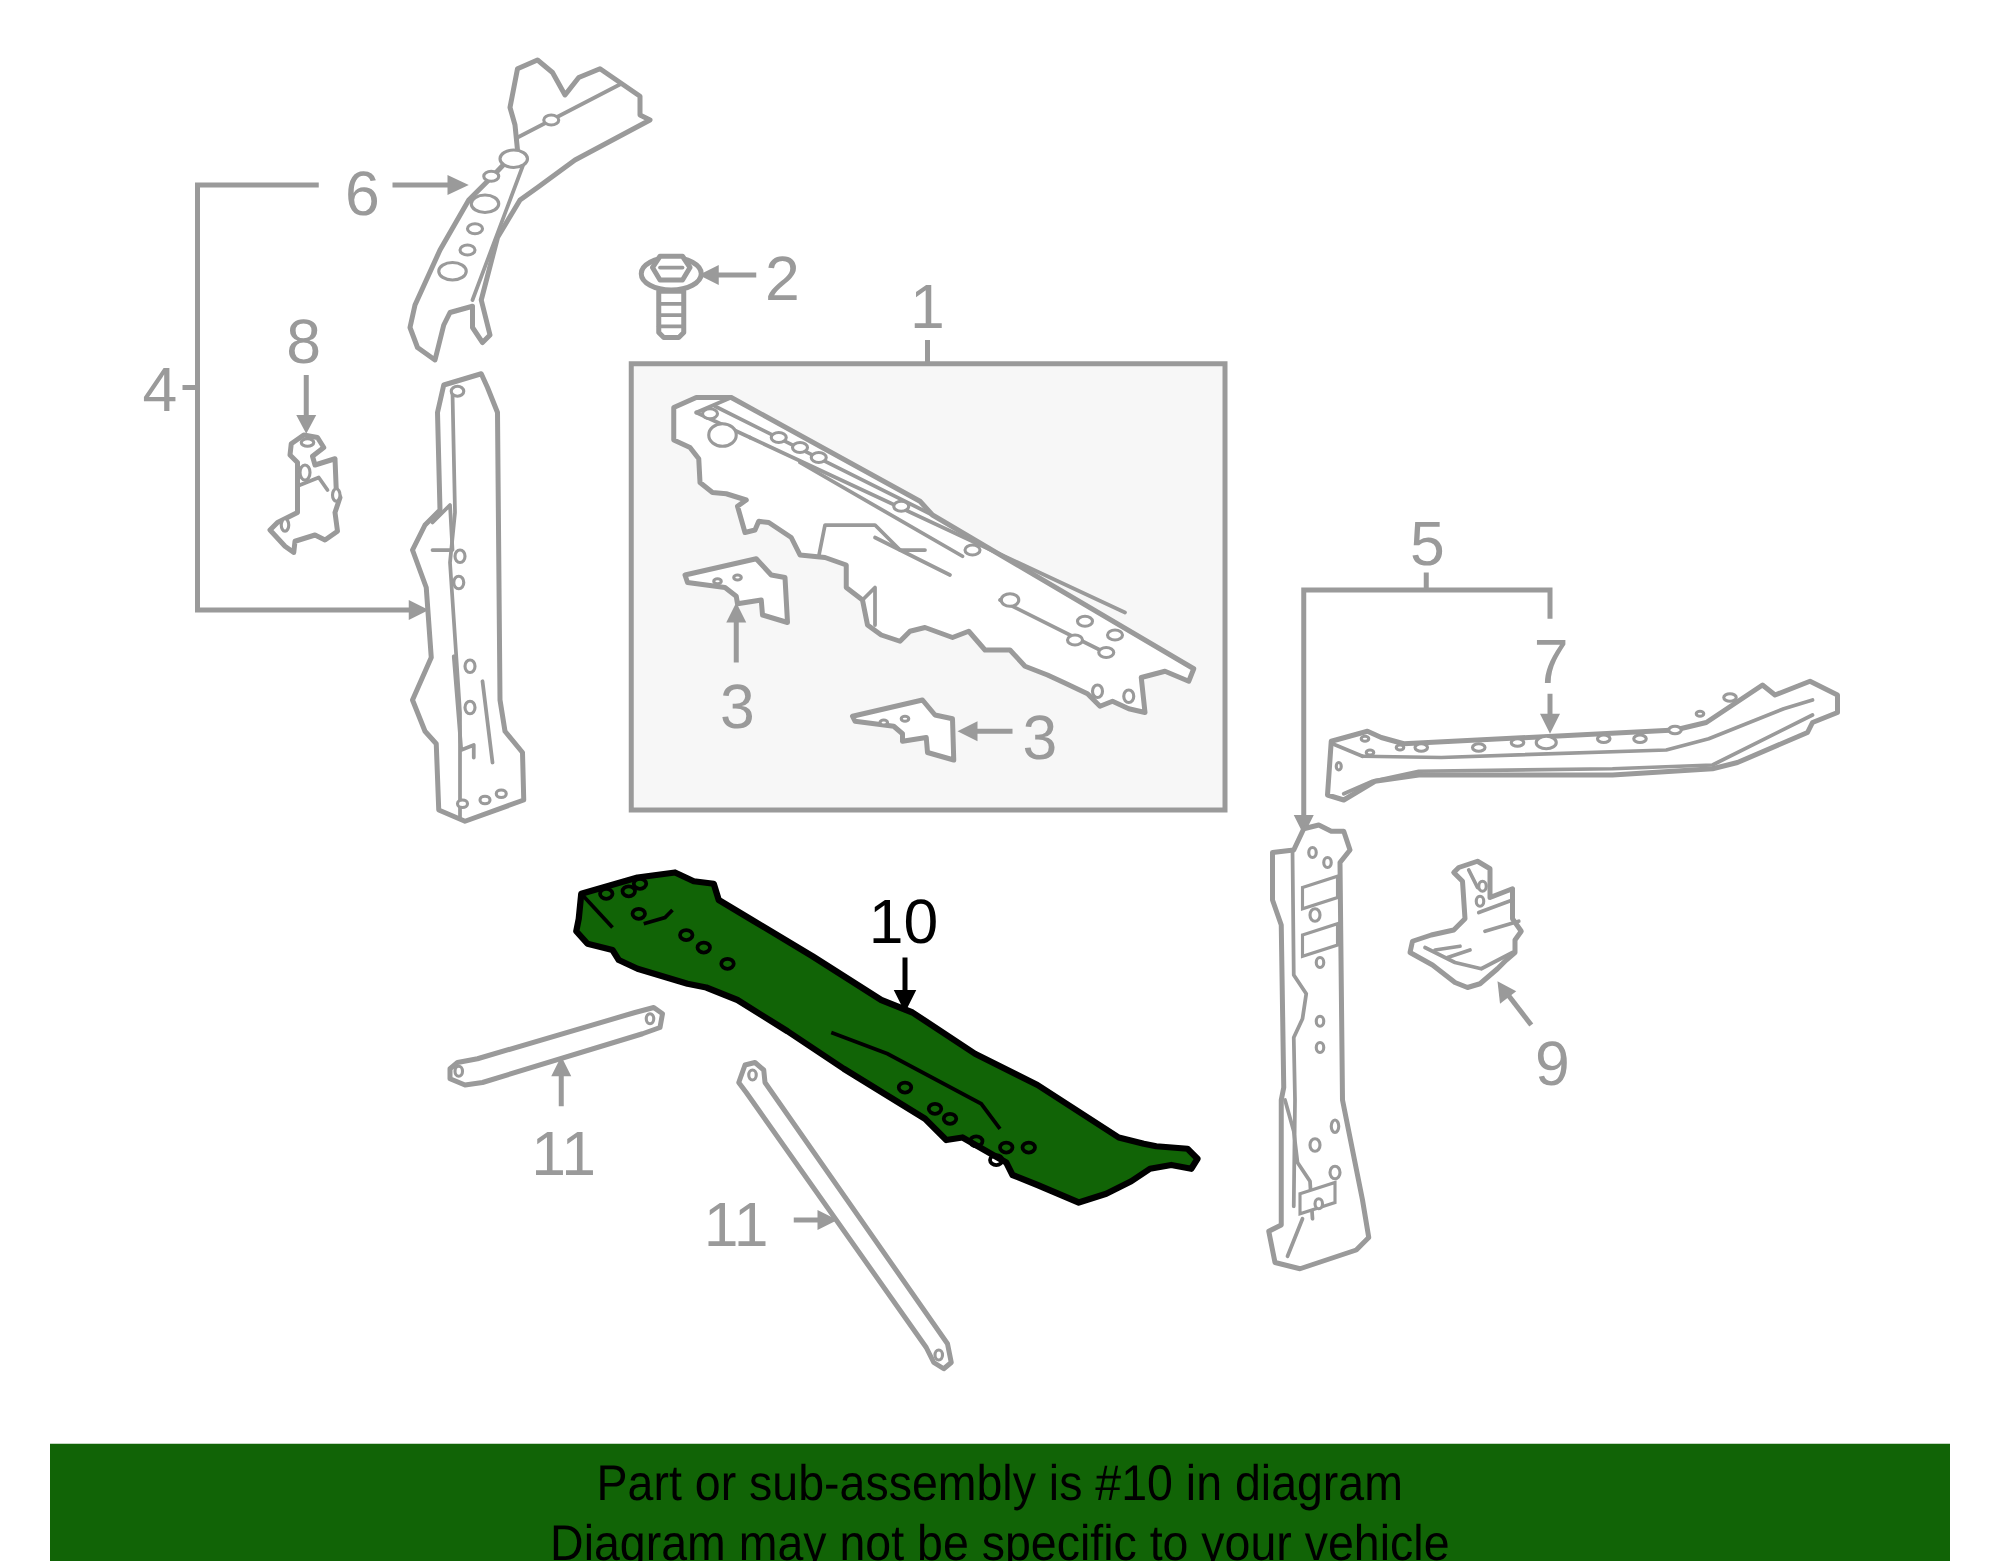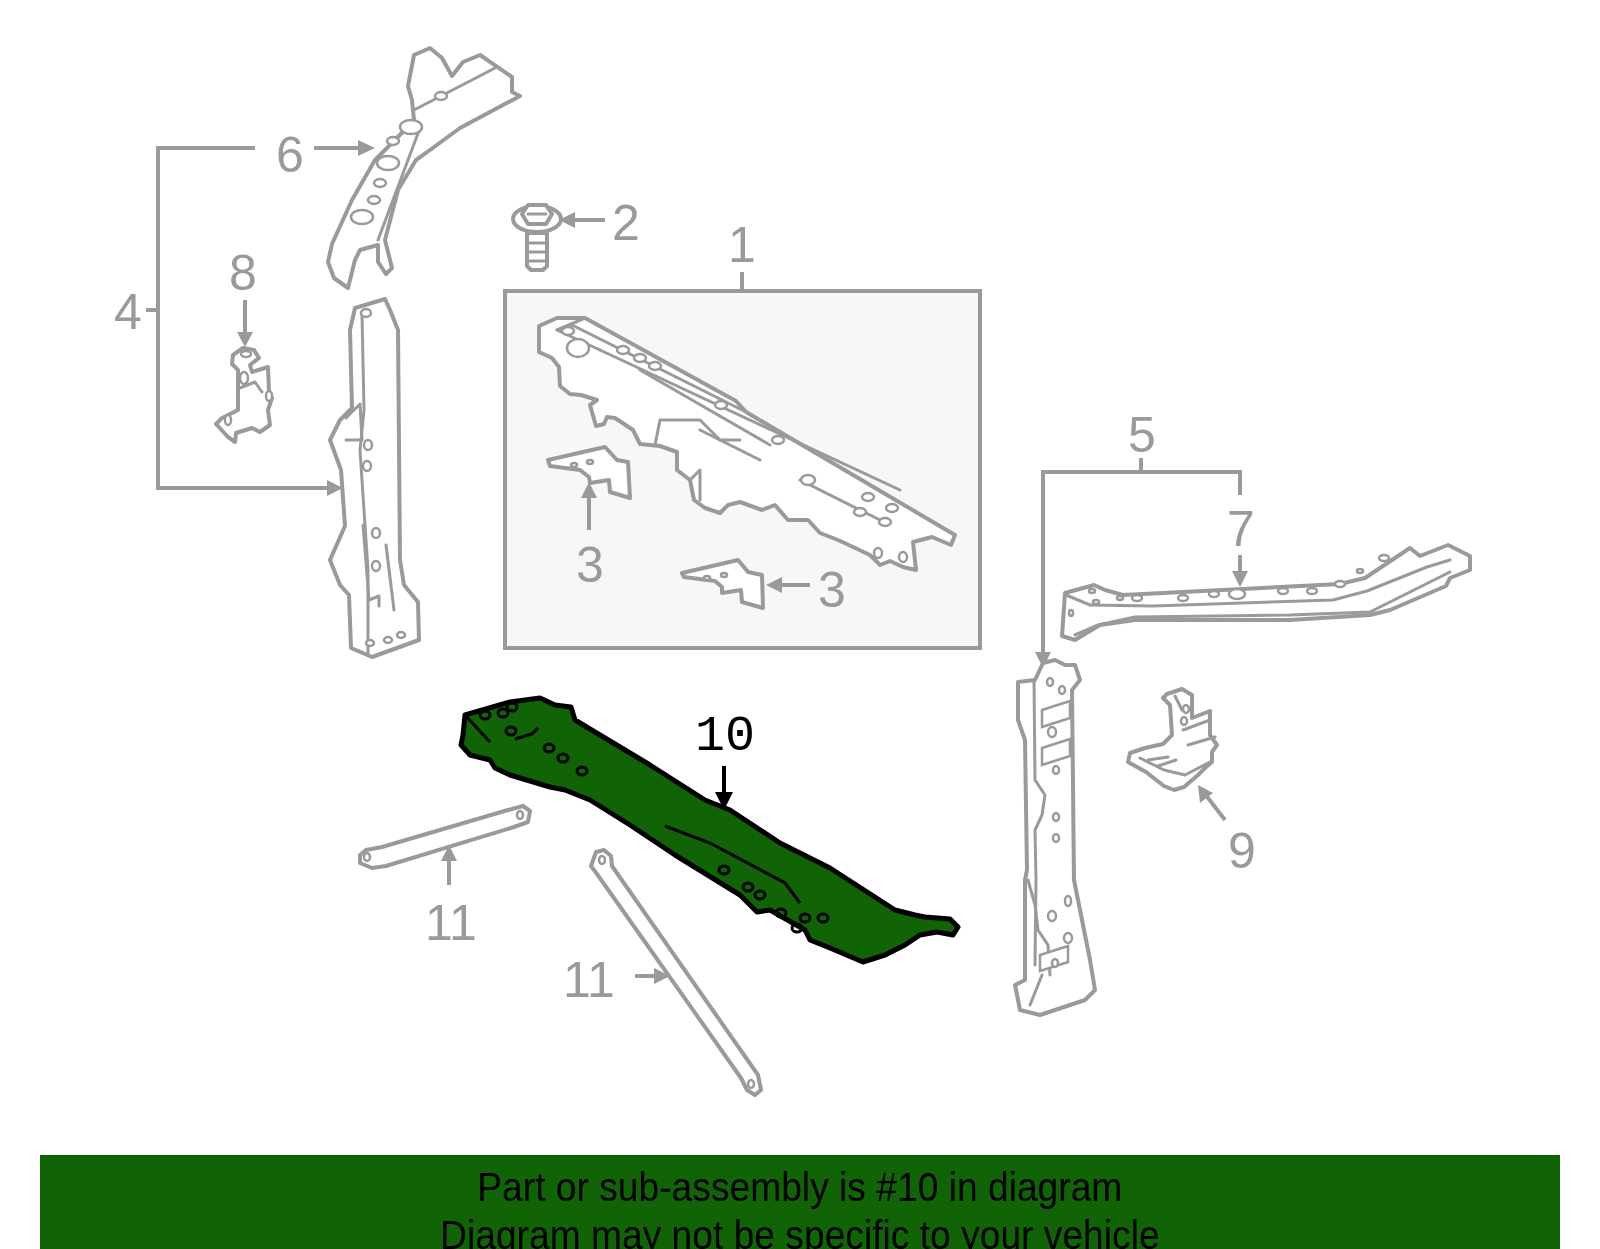--- a/index.html
+++ b/index.html
@@ -1,21 +1,21 @@
 <!DOCTYPE html>
 <html><head>
 <meta charset="utf-8">
 <style>
   html, body { margin: 0; padding: 0; background: #ffffff; }
   body { width: 1600px; height: 1249px; position: relative; overflow: hidden;
          font-family: "Liberation Sans", "DejaVu Sans", sans-serif; }
   #diagram { position: absolute; left: 0; top: 0; width: 1600px; height: 1249px; }
   .callout { position: absolute; font-family: "Liberation Sans", sans-serif;
              font-size: 50px; line-height: 50px; color: #9a9a9a; white-space: nowrap; }
-  .callout.hl { color: #000000; font-family: Liberation Mono, monospace; }
+  .callout.hl { color: #000000; }
   #banner { position: absolute; left: 40px; top: 1155px; width: 1520px; height: 112px;
             background: #116406; display: flex; flex-direction: column;
             align-items: center; justify-content: center; }
   #banner .line { font-family: "Liberation Sans", sans-serif; font-size: 40px;
                   line-height: 48px; color: #000000; white-space: nowrap;
                   transform: scaleX(0.93); }
   .g { fill: #ffffff; stroke: #9a9a9a; stroke-width: 4; stroke-linejoin: round; }
   .gl { fill: none; stroke: #9a9a9a; stroke-width: 3; stroke-linejoin: round; stroke-linecap: round; }
   .gh { fill: #ffffff; stroke: #9a9a9a; stroke-width: 2.5; }
   .ld { fill: none; stroke: #9a9a9a; stroke-width: 4; }

